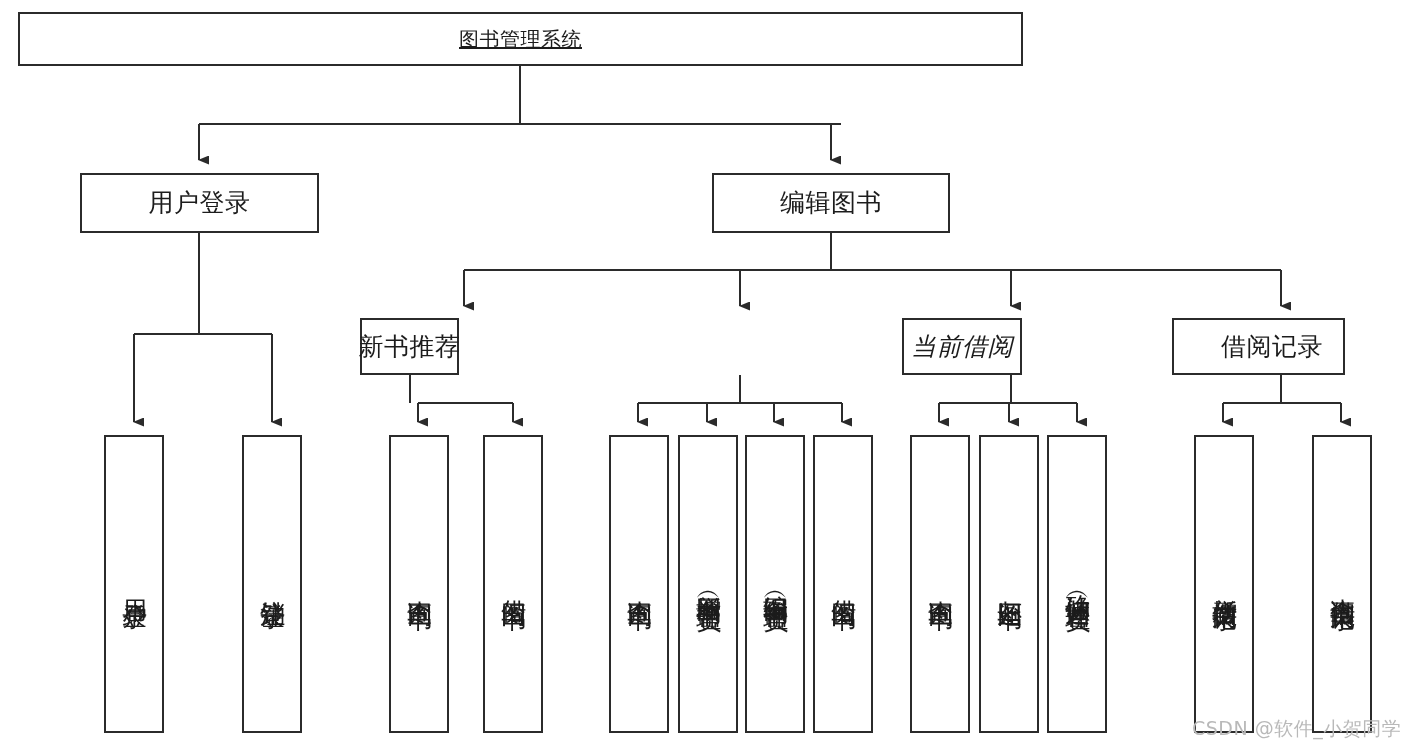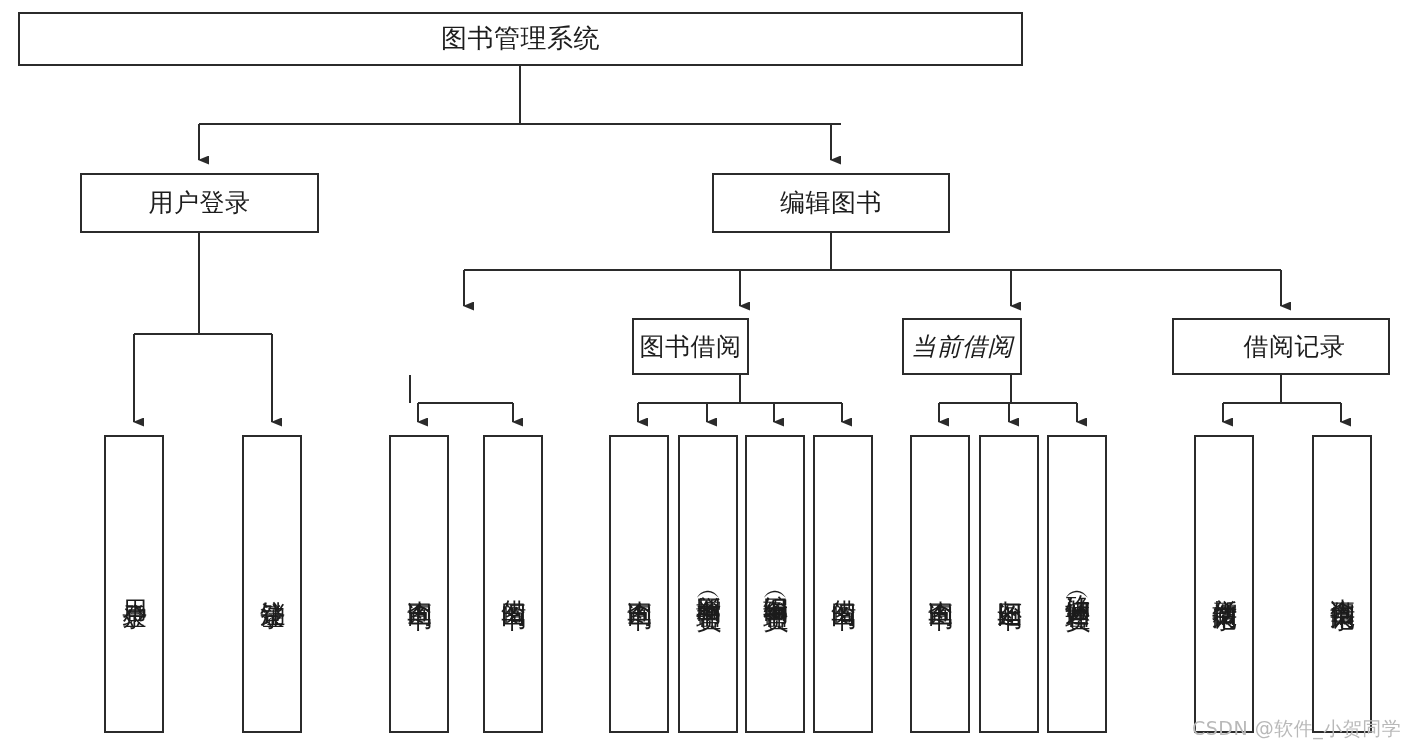--- a/index.html
+++ b/index.html
@@ -41,21 +41,22 @@
     text-align: center;
     line-height: 1.12;
     letter-spacing: 0.5px;
     white-space: nowrap;
   }
   
   .node.horiz .node-label {
     font-size: 25px;
   }
   .node.root .node-label {
-    font-size: 26px;
+    font-size: 20px;
+    text-decoration: underline;
   }
   
   .node.vert {
     align-items: center;
     justify-content: center;
     padding: 4px 0;
   }
   .node.vert .node-label {
     writing-mode: vertical-rl;
     text-orientation: upright;
@@ -133,27 +134,27 @@
     <span class="node-label">图书管理系统</span>
   </div>
 
   <div class="node horiz" style="left:80px; top:173px; width:239px; height:60px;">
     <span class="node-label">用户登录</span>
   </div>
   <div class="node horiz" style="left:712px; top:173px; width:238px; height:60px;">
     <span class="node-label">编辑图书</span>
   </div>
 
-  <div class="node horiz" style="left:632px; top:318px; width:117px; height:57px;">
-    <span class="node-label">图书借阅</span>
+  <div class="node horiz" style="left:360px; top:318px; width:99px; height:57px;">
+    <span class="node-label">新书推荐</span>
   </div>
   <div class="node horiz" style="left:902px; top:318px; width:120px; height:57px;font-style:italic;">
     <span class="node-label">当前借阅</span>
   </div>
-  <div class="node horiz" style="left:1172px; top:318px; width:218px; height:57px;padding-left:27px;">
+  <div class="node horiz" style="left:1172px; top:318px; width:173px; height:57px;padding-left:27px;">
     <span class="node-label">借阅记录</span>
   </div>
 
   <div class="node vert" style="left:104px; top:435px; width:60px; height:298px;">
     <span class="node-label">用户登录</span>
   </div>
   <div class="node vert" style="left:242px; top:435px; width:60px; height:298px;">
     <span class="node-label">注销登录</span>
   </div>
 

